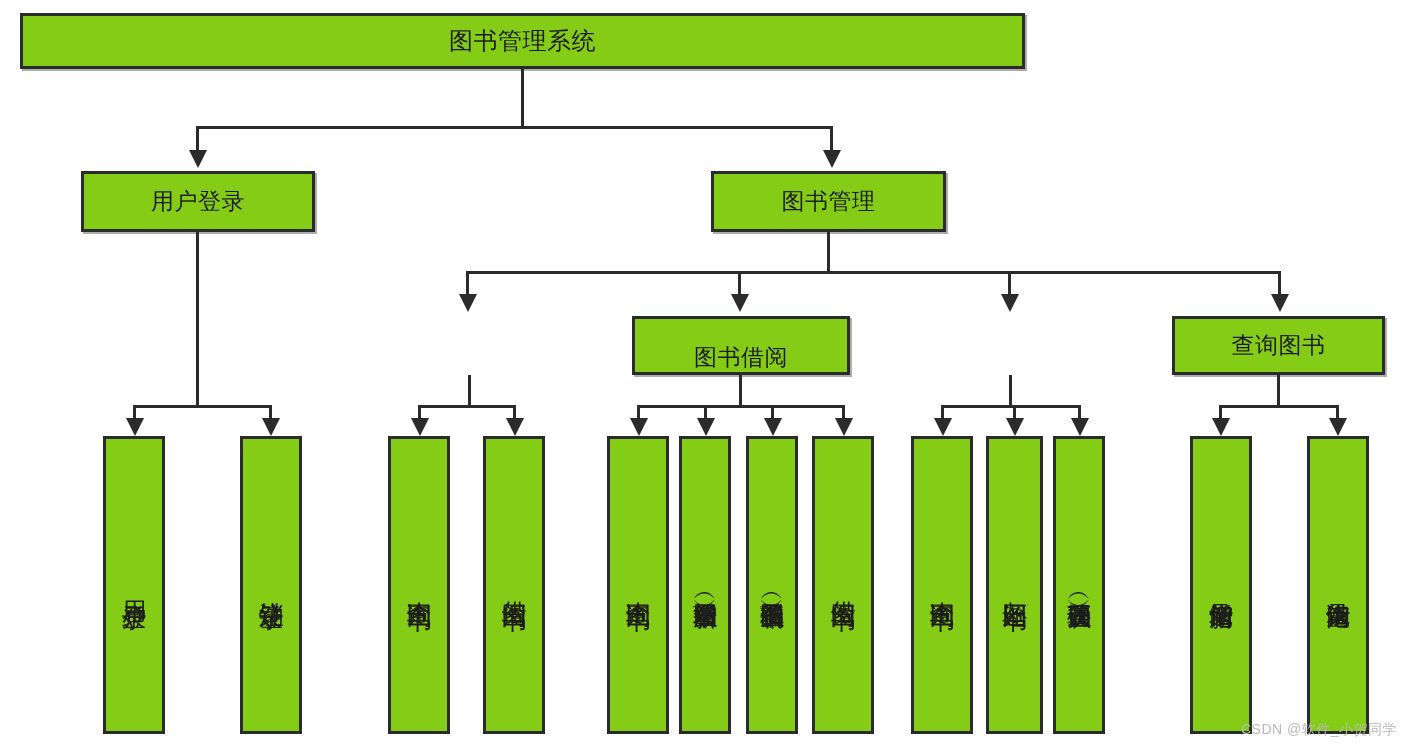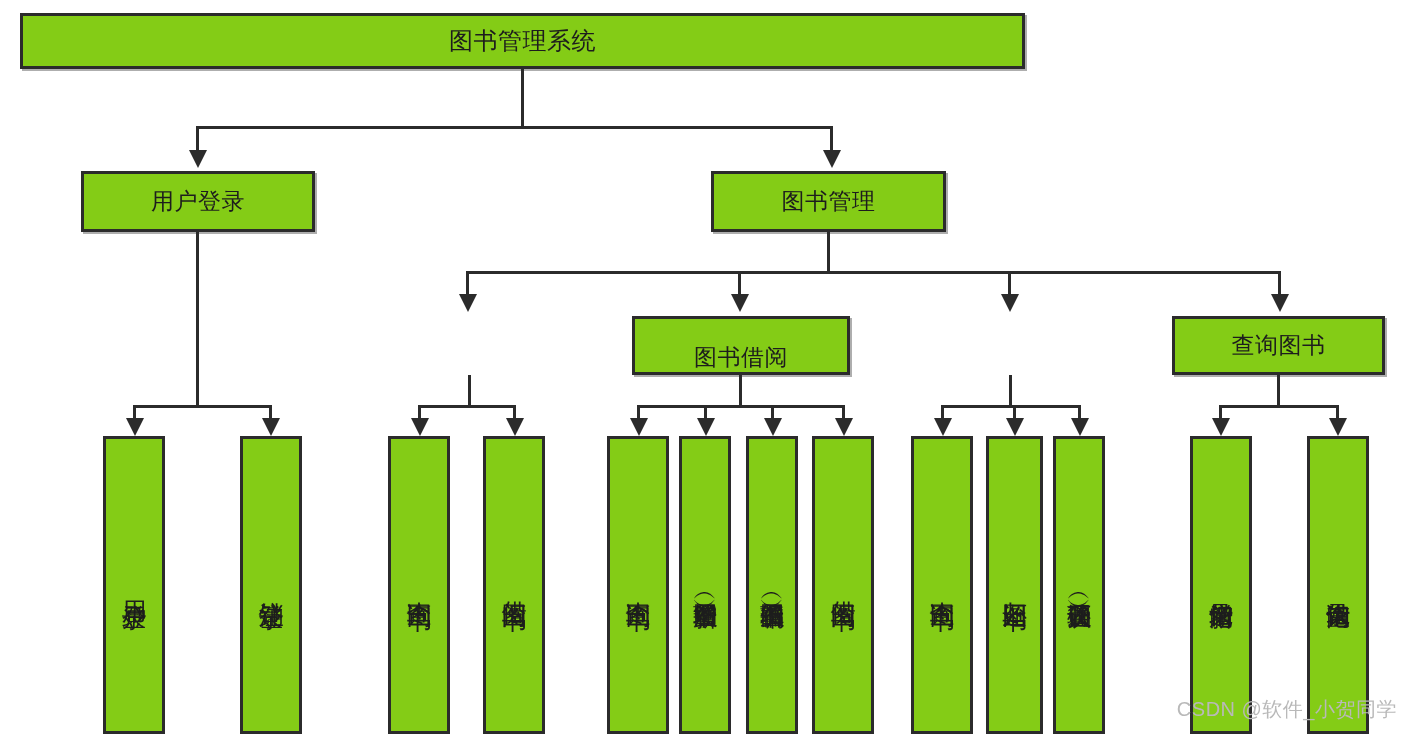--- a/index.html
+++ b/index.html
@@ -80,22 +80,22 @@
     width: 0;
     height: 0;
     border-left: 9px solid transparent;
     border-right: 9px solid transparent;
     border-top: 18px solid #2b2b2b;
   }
   
   #watermark {
     position: absolute;
     right: 8px;
-    bottom: 24px;
-    font-size: 20px;
+    bottom: 8px;
+    font-size: 14px;
     color: #b9b9b9;
     white-space: nowrap;
     letter-spacing: 0.5px;
     font-family: "Liberation Sans", "DejaVu Sans", sans-serif;
   }
 </style>
 </head>
 <body>
 
 <div id="canvas">

